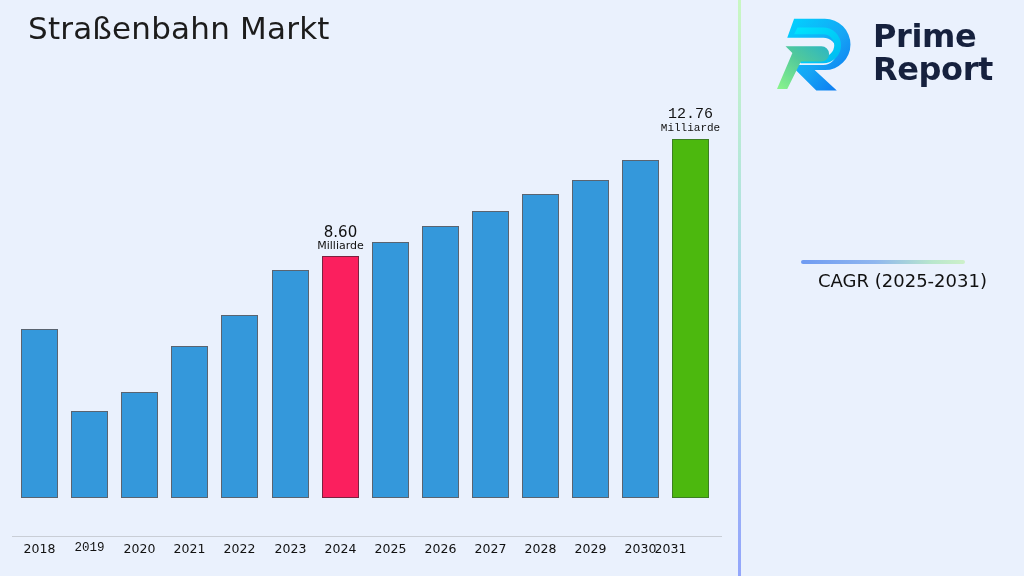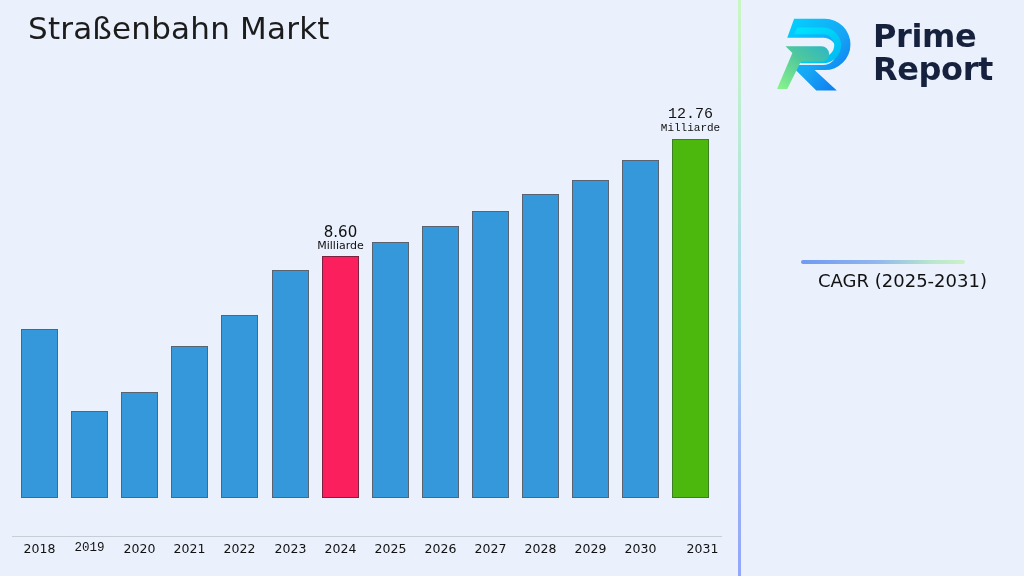--- a/index.html
+++ b/index.html
@@ -238,21 +238,21 @@
       <div class="x-tick" style="left: 171px; width: 37px;">2021</div>
       <div class="x-tick" style="left: 221px; width: 37px;">2022</div>
       <div class="x-tick" style="left: 272px; width: 37px;">2023</div>
       <div class="x-tick" style="left: 322px; width: 37px;">2024</div>
       <div class="x-tick" style="left: 372px; width: 37px;">2025</div>
       <div class="x-tick" style="left: 422px; width: 37px;">2026</div>
       <div class="x-tick" style="left: 472px; width: 37px;">2027</div>
       <div class="x-tick" style="left: 522px; width: 37px;">2028</div>
       <div class="x-tick" style="left: 572px; width: 37px;">2029</div>
       <div class="x-tick" style="left: 622px; width: 37px;">2030</div>
-      <div class="x-tick" style="left: 684px; width: 37px;">2031</div>
+      <div class="x-tick" style="left: 652px; width: 37px;">2031</div>
     </div>
 
   <div id="vertical-divider"></div>
 
   <div id="right-panel">
 
     <div id="logo-block">
       <svg id="logo-mark" viewBox="0 0 100 96">
         <defs>
           <linearGradient id="gBlue" x1="0" y1="0" x2="1" y2="1">

